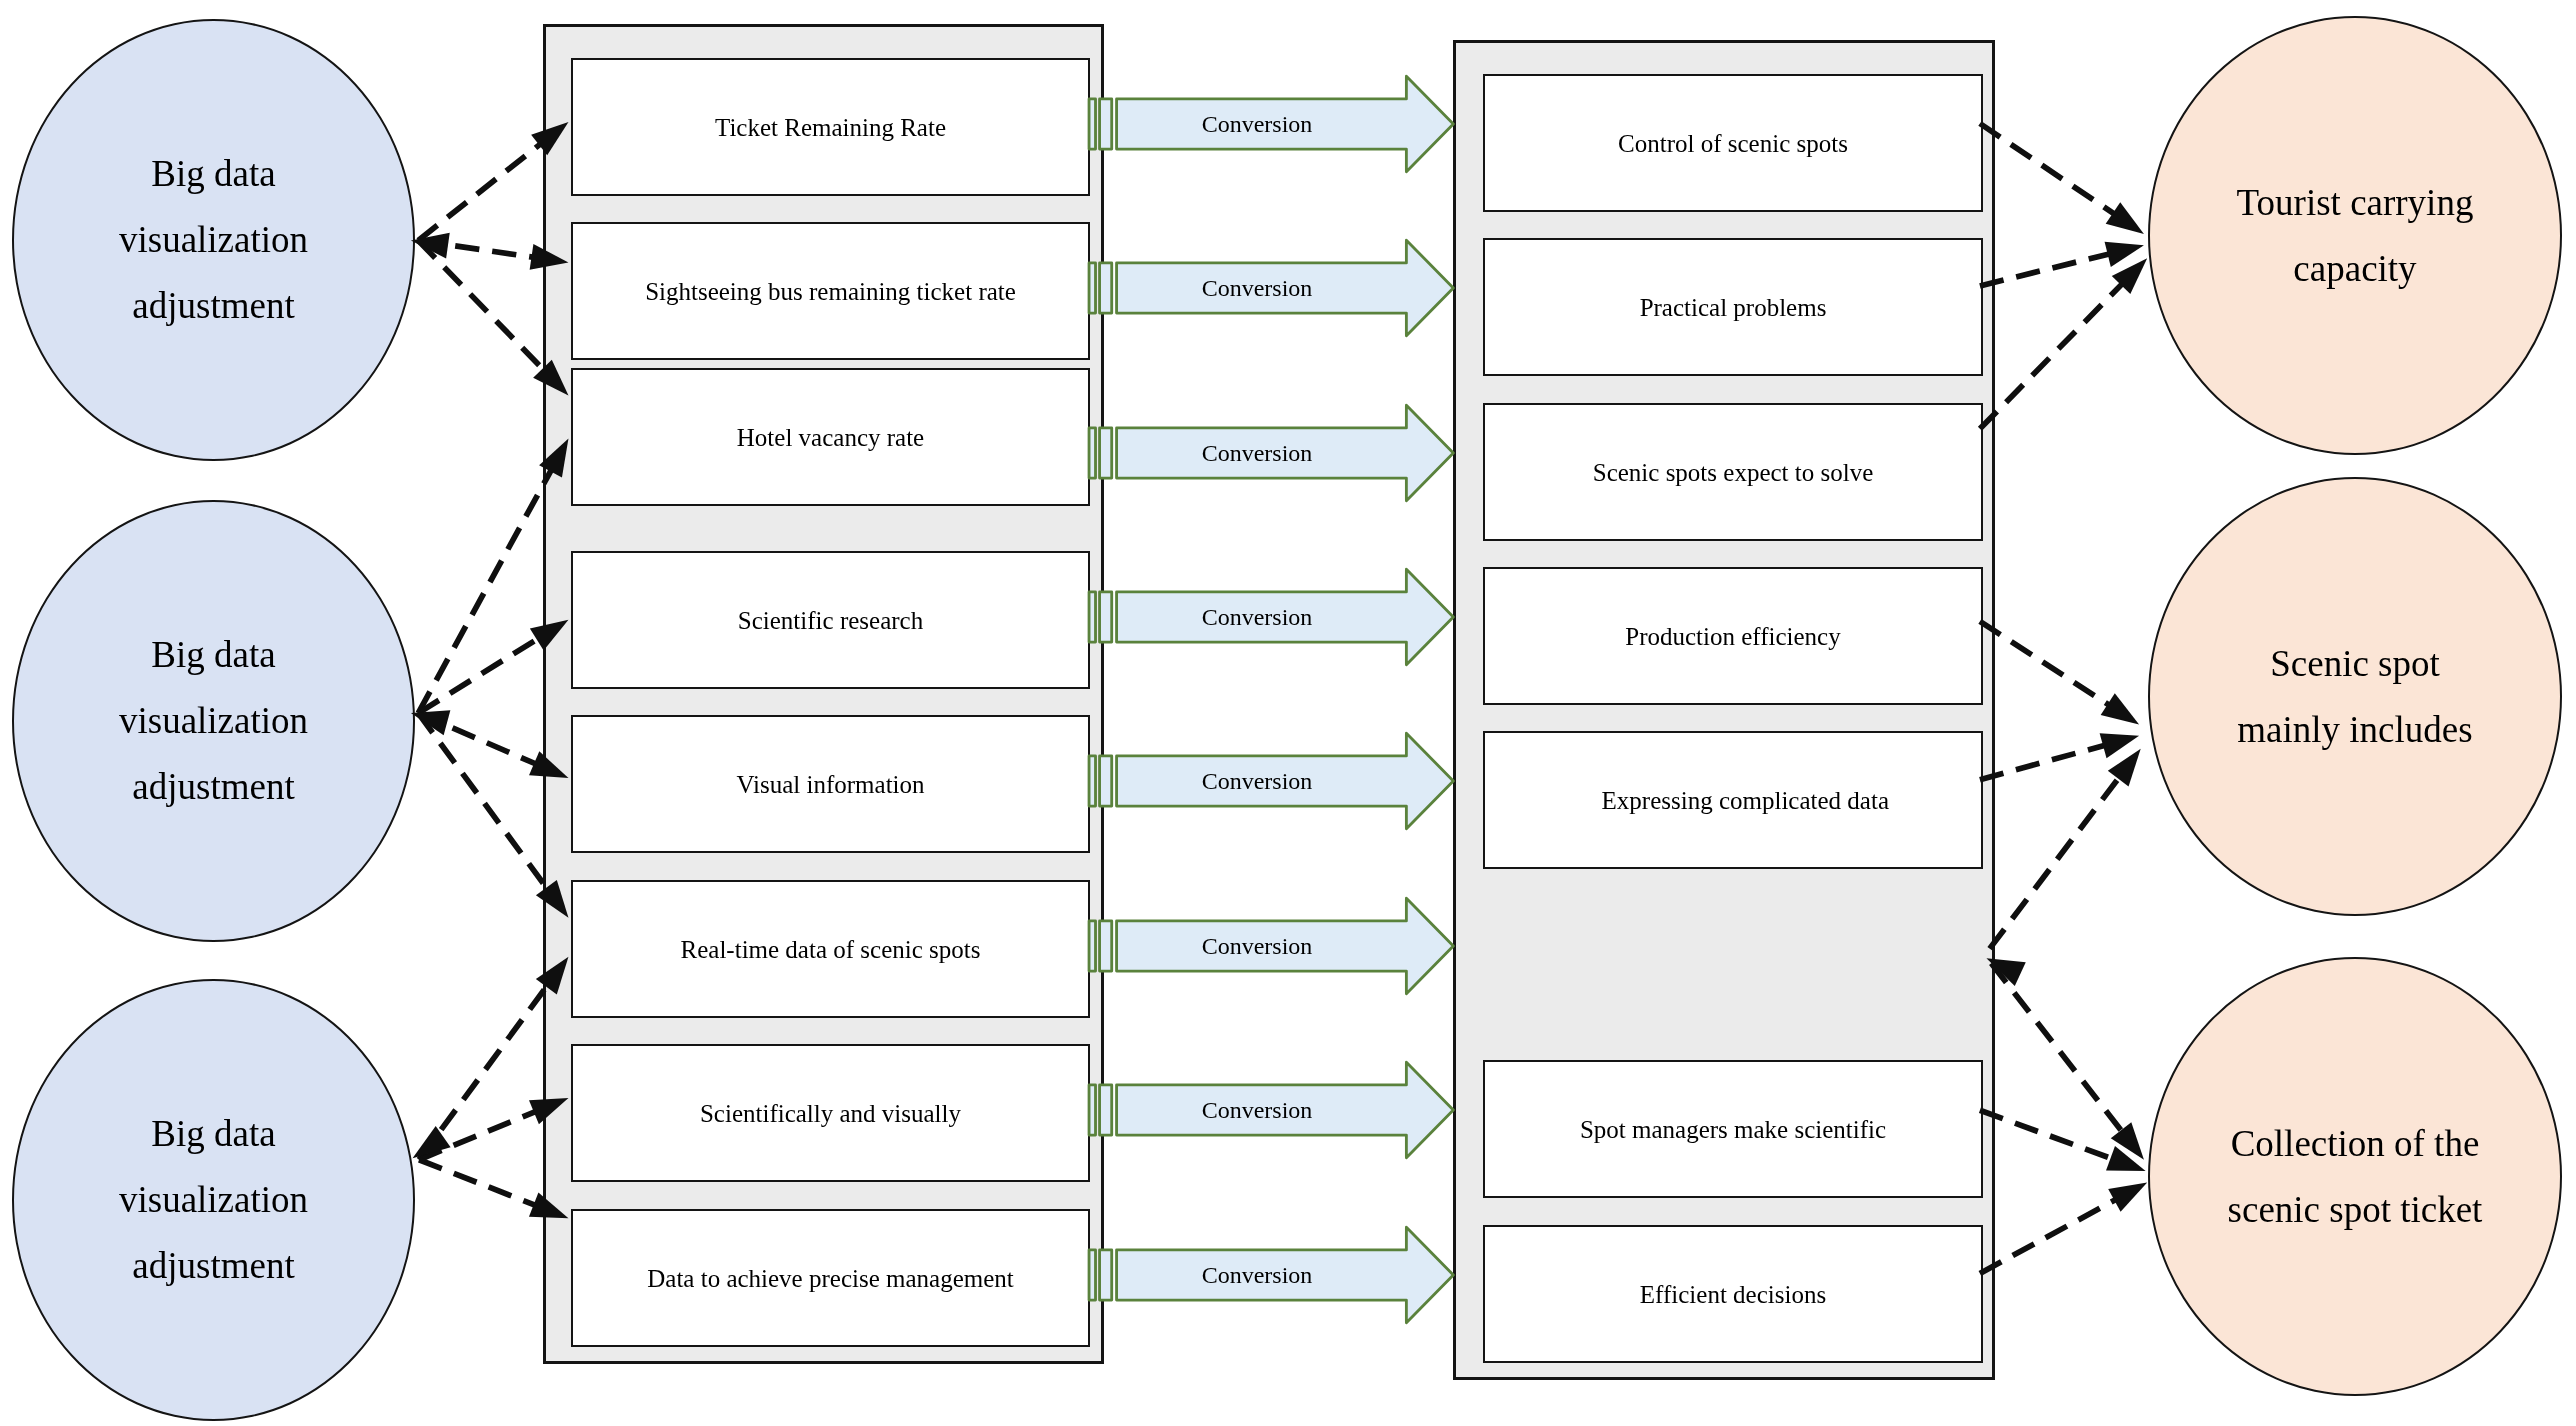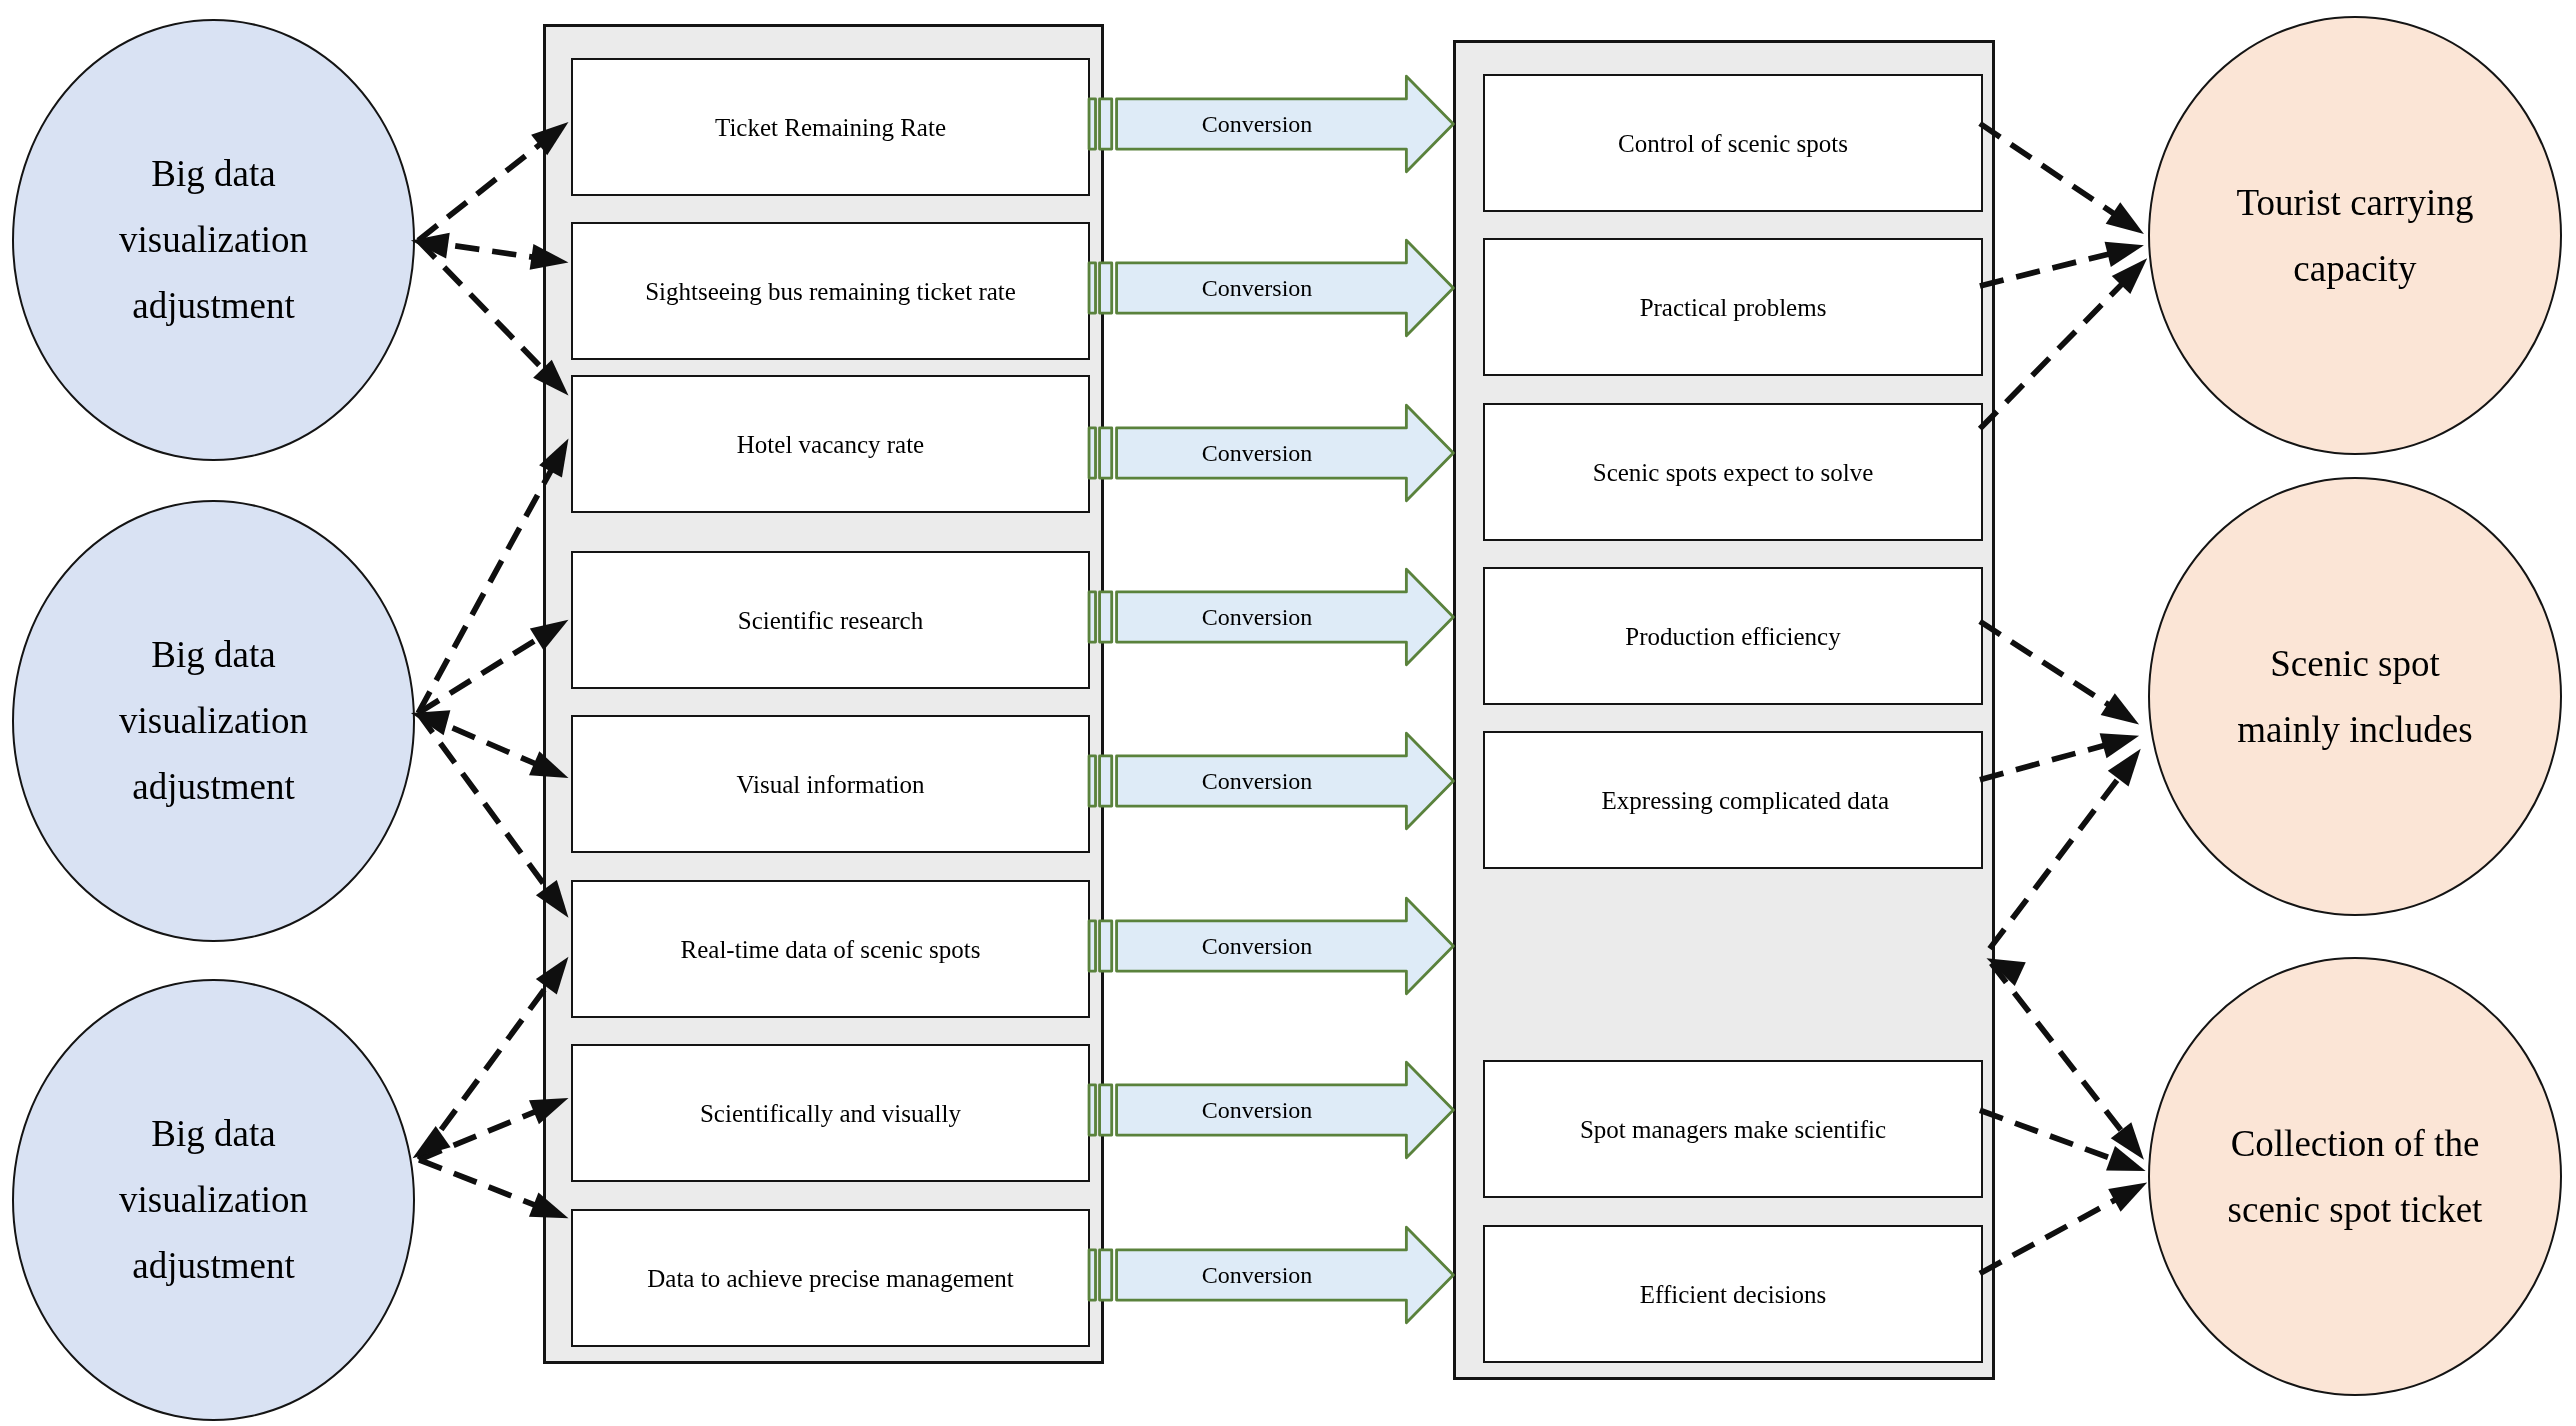--- a/index.html
+++ b/index.html
@@ -132,21 +132,21 @@
 adjustment</span>
   </div>
 
   <div class="panel" style="left:543px;top:24px;width:561px;height:1340px;">
     <div class="node-box" style="left:25px;top:31px;width:519px;height:138px;">
         <span>Ticket Remaining Rate</span>
       </div>
     <div class="node-box" style="left:25px;top:195px;width:519px;height:138px;">
         <span>Sightseeing bus remaining ticket rate</span>
       </div>
-    <div class="node-box" style="left:25px;top:348px;width:519px;height:138px;">
+    <div class="node-box" style="left:25px;top:341px;width:519px;height:138px;">
         <span>Hotel vacancy rate</span>
       </div>
     <div class="node-box" style="left:25px;top:524px;width:519px;height:138px;">
         <span>Scientific research</span>
       </div>
     <div class="node-box" style="left:25px;top:688px;width:519px;height:138px;">
         <span>Visual information</span>
       </div>
     <div class="node-box" style="left:25px;top:853px;width:519px;height:138px;">
         <span>Real-time data of scenic spots</span>

